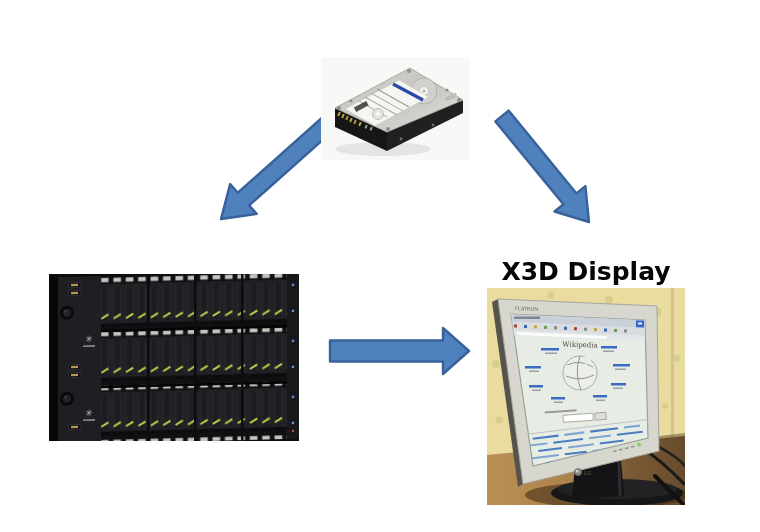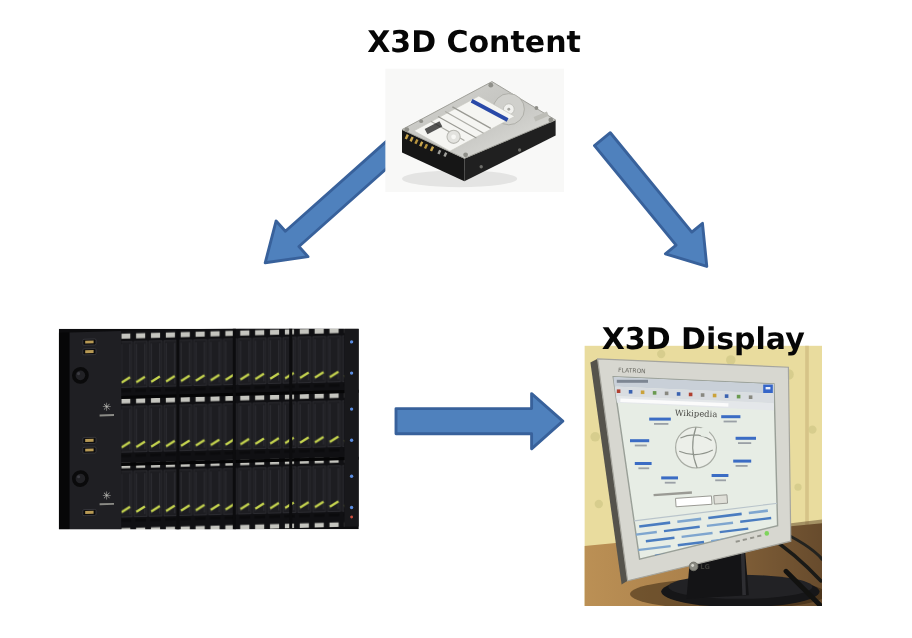--- a/index.html
+++ b/index.html
@@ -16,22 +16,21 @@
 <body>
 
 <div class="canvas">
 
   <svg id="arrow-layer" width="760" height="532">
     <polygon class="block-arrow" points="324.3,115.7 237.8,192.7 230.1,184.1 221,219 256.7,213.9 249.1,205.4 335.7,128.3"></polygon>
     <polygon class="block-arrow" points="495.4,121.4 563.4,204.2 554.5,211.5 589,222 585.4,186.1 576.5,193.4 508.6,110.6"></polygon>
     <polygon class="block-arrow" points="330,340.5 443,340.5 443,328 469,351 443,374 443,361.5 330,361.5"></polygon>
   </svg>
 
-  <div class="node-label" style="left:270px;top:20px;width:250px;">X3D Content</div>
-  <div class="node-label" style="left:486px;top:268px;width:200px;">X3D Display</div>
+  <div class="node-label" style="left:486px;top:257px;width:200px;">X3D Display</div>
 
   <div class="photo" style="left:321px;top:57px;">
     <svg width="149" height="103" viewBox="0 0 149 103">
       <rect x="0" y="0" width="149" height="103" fill="#f8f8f7"></rect>
       <ellipse cx="62" cy="92" rx="48" ry="7" fill="rgba(0,0,0,0.08)"></ellipse>
 
       <polygon points="14,51 66,75 66,94 14,70" fill="#161616"></polygon>
       <polygon points="66,75 142,43 142,56 66,94" fill="#202020"></polygon>
 
       <g>

